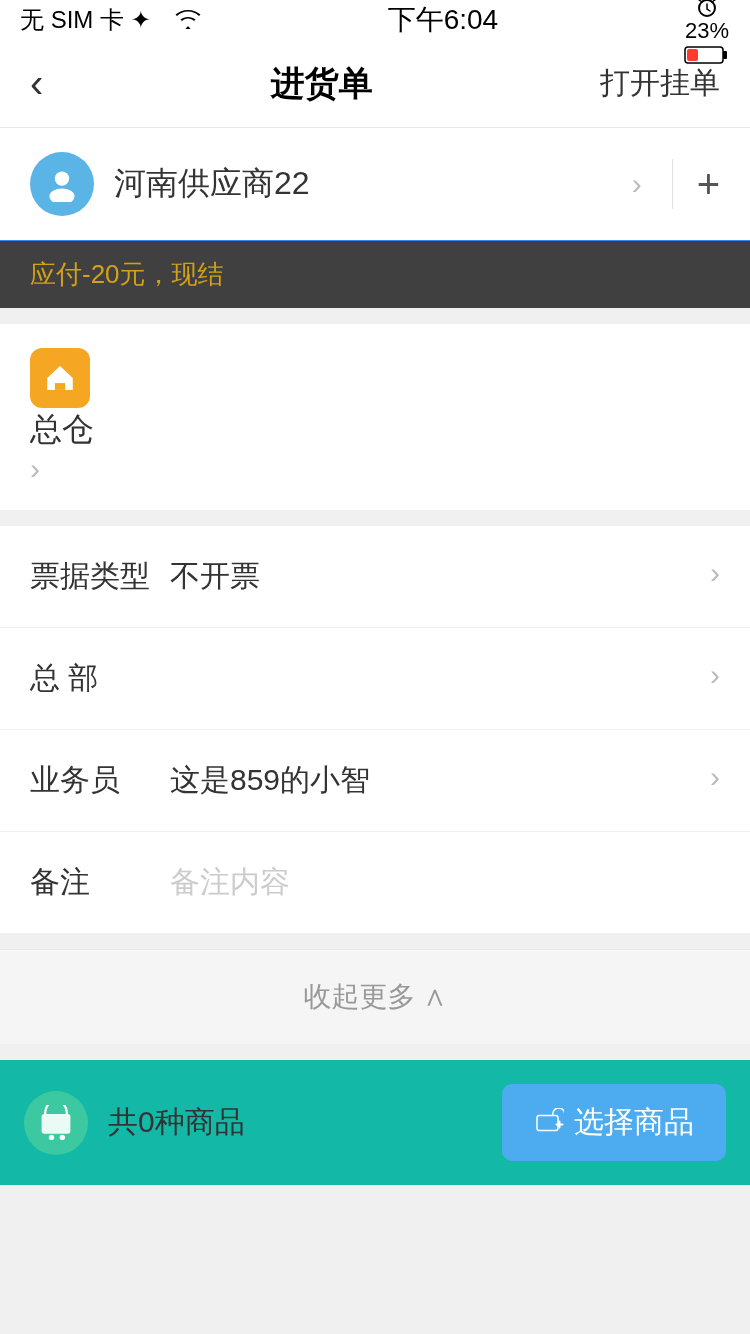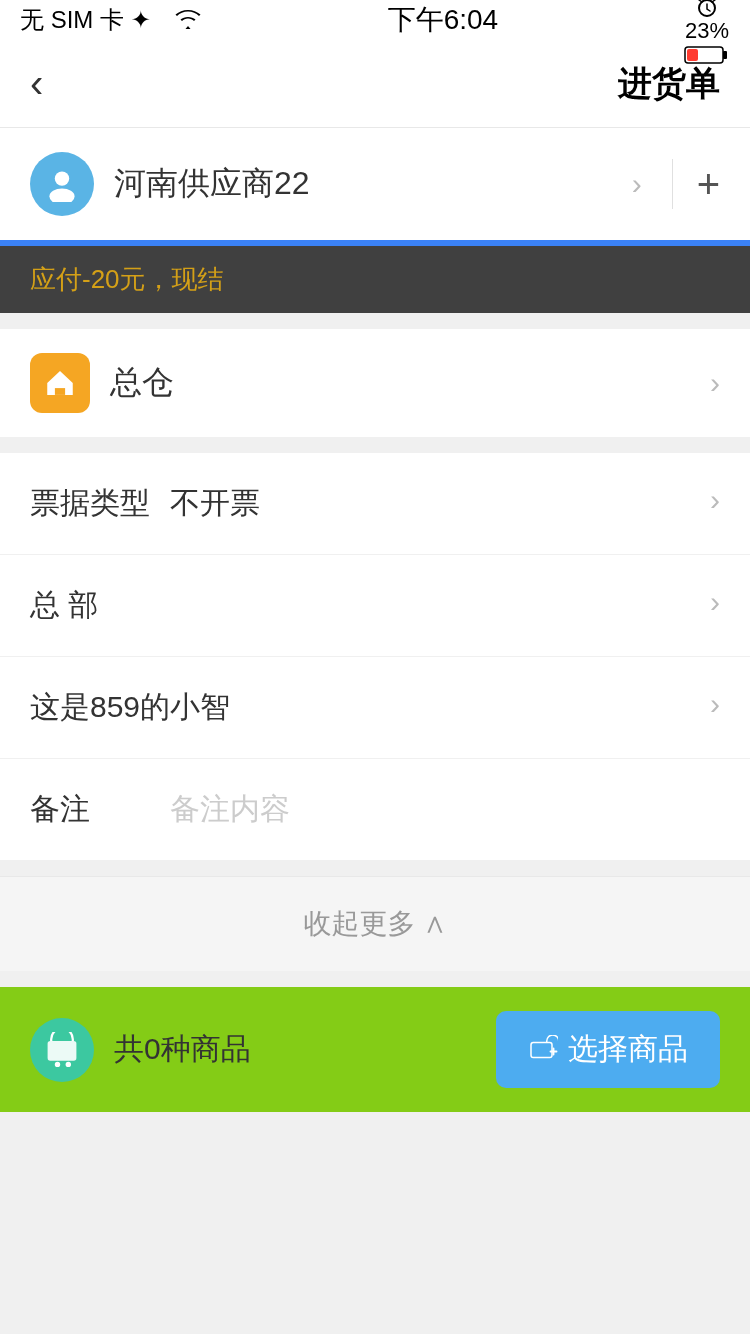--- a/index.html
+++ b/index.html
@@ -63,21 +63,21 @@
     .section {
       background: #fff;
       margin-bottom: 16px;
     }
 
     
     .supplier-row {
       display: flex;
       align-items: center;
       padding: 24px 30px;
-      border-bottom: 6px solid #3b82f6;
+      border-bottom: 1px solid #3b82f6;
     }
     .supplier-avatar {
       width: 64px;
       height: 64px;
       border-radius: 50%;
       background: #5ab4e5;
       display: flex;
       align-items: center;
       justify-content: center;
       margin-right: 20px;
@@ -110,22 +110,23 @@
     .notice-banner {
       background: #404040;
       padding: 16px 30px;
       font-size: 26px;
       color: #d4a017;
     }
 
     
     .warehouse-row {
       display: flex;
-      align-items: center;
+      align-items: flex-start;
       padding: 24px 30px;
+      flex-direction: column;
     }
     .warehouse-icon {
       width: 60px;
       height: 60px;
       border-radius: 12px;
       background: #f5a623;
       display: flex;
       align-items: center;
       justify-content: center;
       margin-right: 20px;
@@ -170,25 +171,25 @@
       background: #f5f5f5;
       text-align: center;
       padding: 28px 16px;
       font-size: 28px;
       color: #999;
       border-top: 1px solid #e8e8e8;
     }
 
     
     .product-section {
-      background: #84cc16;
+      background: #14b8a6;
       margin-top: 16px;
       display: flex;
       align-items: center;
-      padding: 24px 30px;
+      padding: 24px 24px;
     }
     .product-icon-wrap {
       width: 64px;
       height: 64px;
       border-radius: 50%;
       background: #3cc8a0;
       display: flex;
       align-items: center;
       justify-content: center;
       margin-right: 20px;
@@ -251,20 +252,21 @@
       <rect x="1" y="3" width="38" height="16" rx="3" ry="3" fill="none" stroke="#000" stroke-width="1.5"></rect>
       <rect x="39" y="7" width="4" height="8" rx="1" fill="#000"></rect>
       <rect x="3" y="5" width="11" height="12" rx="2" fill="#ff3b30"></rect>
     </svg>
   </div>
 </div>
 
 <div class="nav-bar">
   <span class="nav-back">‹</span>
   <span class="nav-title">进货单</span>
+  <span class="nav-action">打开挂单</span>
 </div>
 
 <div class="content">
 
   <div class="section">
     <div class="supplier-row">
       <div class="supplier-avatar">
         <svg viewBox="0 0 40 40">
           <circle cx="20" cy="14" r="8" fill="#fff"></circle>
           <ellipse cx="20" cy="34" rx="14" ry="9" fill="#fff"></ellipse>
@@ -298,20 +300,21 @@
       <span class="field-value">不开票</span>
       <span class="arrow-right">›</span>
     </div>
 
     <div class="field-row">
       <span class="field-value">总 部</span>
       <span class="arrow-right">›</span>
     </div>
 
     <div class="field-row">
+      <span class="field-label">业务员</span>
       <span class="field-value">这是859的小智</span>
       <span class="arrow-right">›</span>
     </div>
 
     <div class="field-row">
       <span class="field-label">备注</span>
       <span class="field-value placeholder">备注内容</span>
     </div>
   </div>
 

